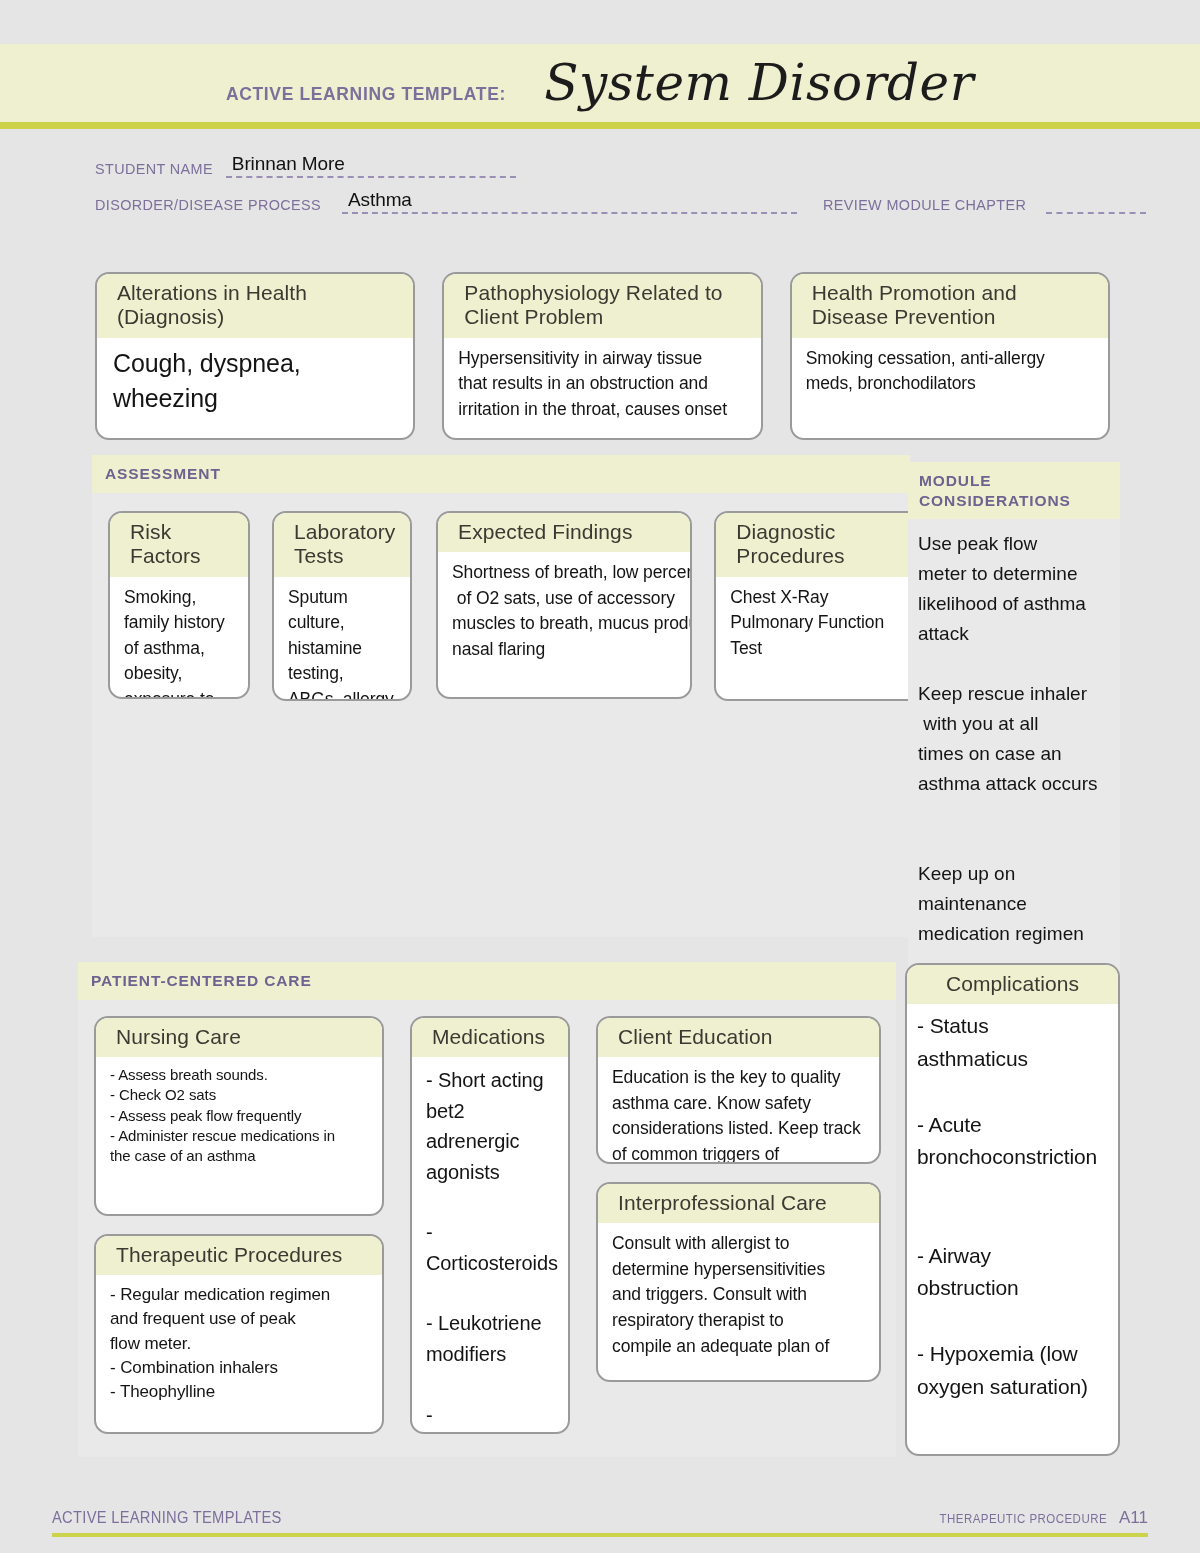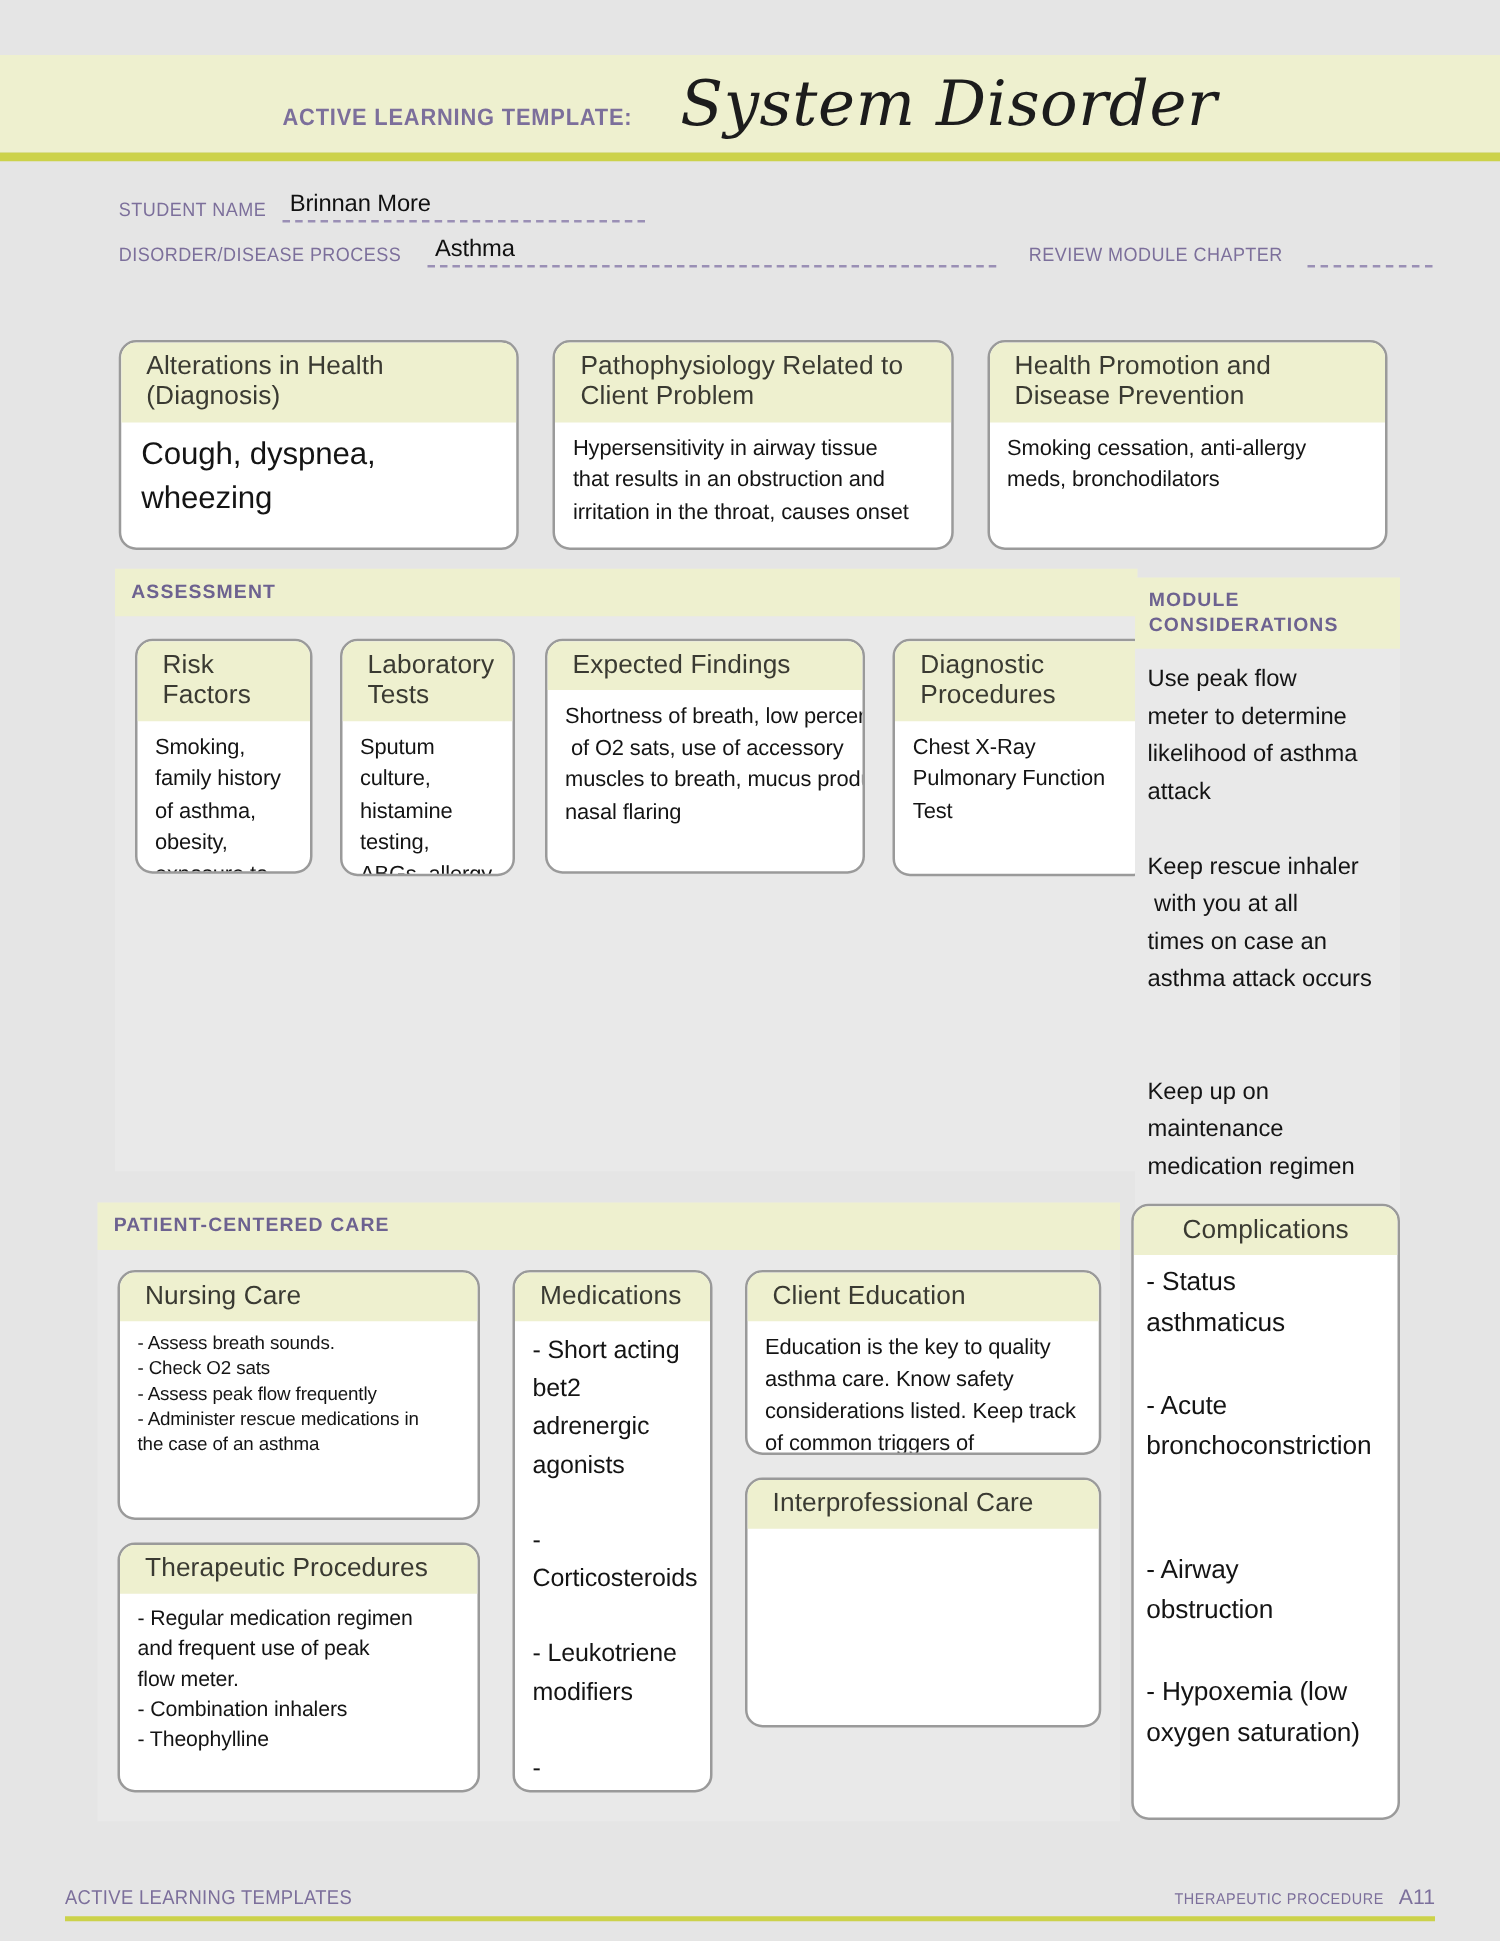--- a/index.html
+++ b/index.html
@@ -385,20 +385,25 @@
         <div class="card a">
           <div class="card-head">Client Education</div>
           <div class="card-body">Education is the key to quality
 asthma care. Know safety
 considerations listed. Keep track
 of common triggers of
 exacerbation.</div>
         </div>
         <div class="card b">
           <div class="card-head">Interprofessional Care</div>
+          <div class="card-body">Consult with allergist to
+determine hypersensitivities
+and triggers. Consult with
+respiratory therapist to
+compile an adequate plan of</div>
         </div>
       </div>
 
     </div>
   </div>
 
   <div id="safety">
     <div class="section-head" style="white-space:pre-line">MODULE
 CONSIDERATIONS</div>
     <div class="safety-body">Use peak flow

